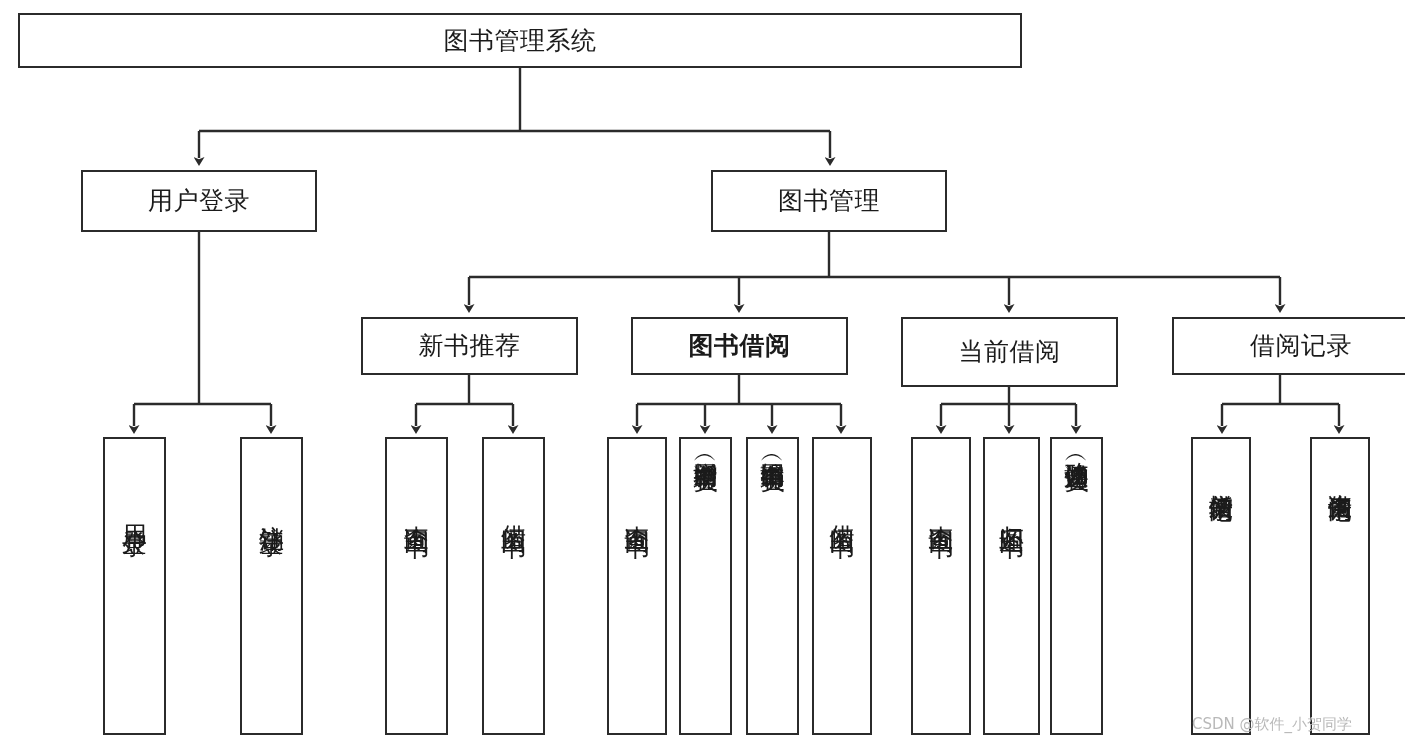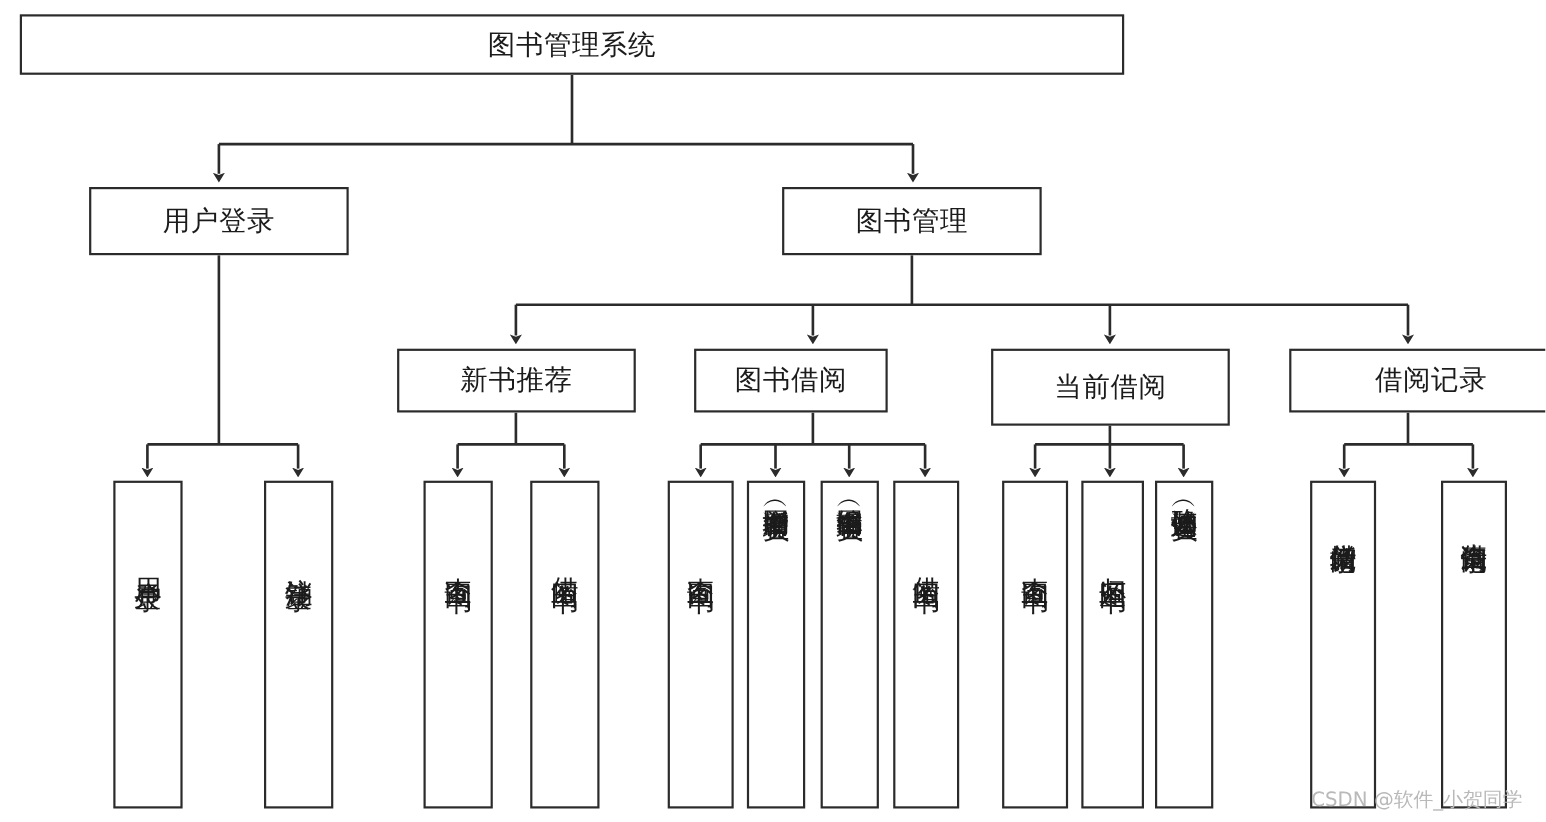--- a/index.html
+++ b/index.html
@@ -61,21 +61,21 @@
     font-size: 25px;
     letter-spacing: 3px;
     line-height: 1;
   }
   .node.v.tall .label {
     font-size: 24px;
     letter-spacing: 1px;
   }
   .watermark {
     position: absolute;
-    font-size: 18px;
+    font-size: 15px;
     color: #b9b9b9;
     white-space: nowrap;
     z-index: 5;
     font-family: "DejaVu Sans", "Liberation Sans", sans-serif;
   }
 </style>
 </head>
 <body>
 
 <div id="canvas">
@@ -139,21 +139,21 @@
   </div>
 
   <div class="node h" style="left:711px; top:170px; width:236px; height:62px;align-items:center;">
     <span class="label">图书管理</span>
   </div>
 
   <div class="node h" style="left:361px; top:317px; width:217px; height:58px;">
     <span class="label">新书推荐</span>
   </div>
 
-  <div class="node h" style="left:631px; top:317px; width:176px; height:58px;">
+  <div class="node h" style="left:631px; top:317px; width:217px; height:58px;font-weight:bold;">
     <span class="label">图书借阅</span>
   </div>
 
   <div class="node h" style="left:901px; top:317px; width:217px; height:70px;">
     <span class="label">当前借阅</span>
   </div>
 
   <div class="node h" style="left:1172px; top:317px; width:258px; height:58px;">
     <span class="label">借阅记录</span>
   </div>

